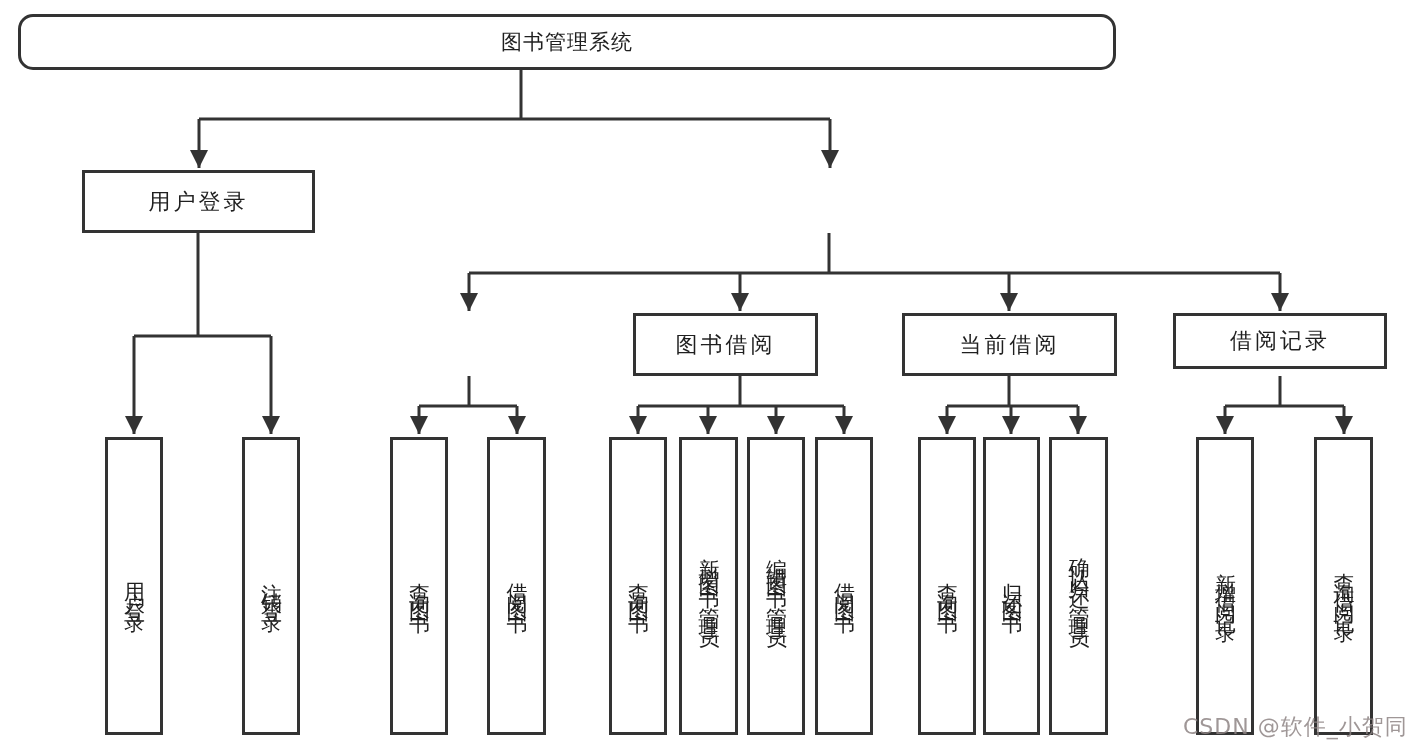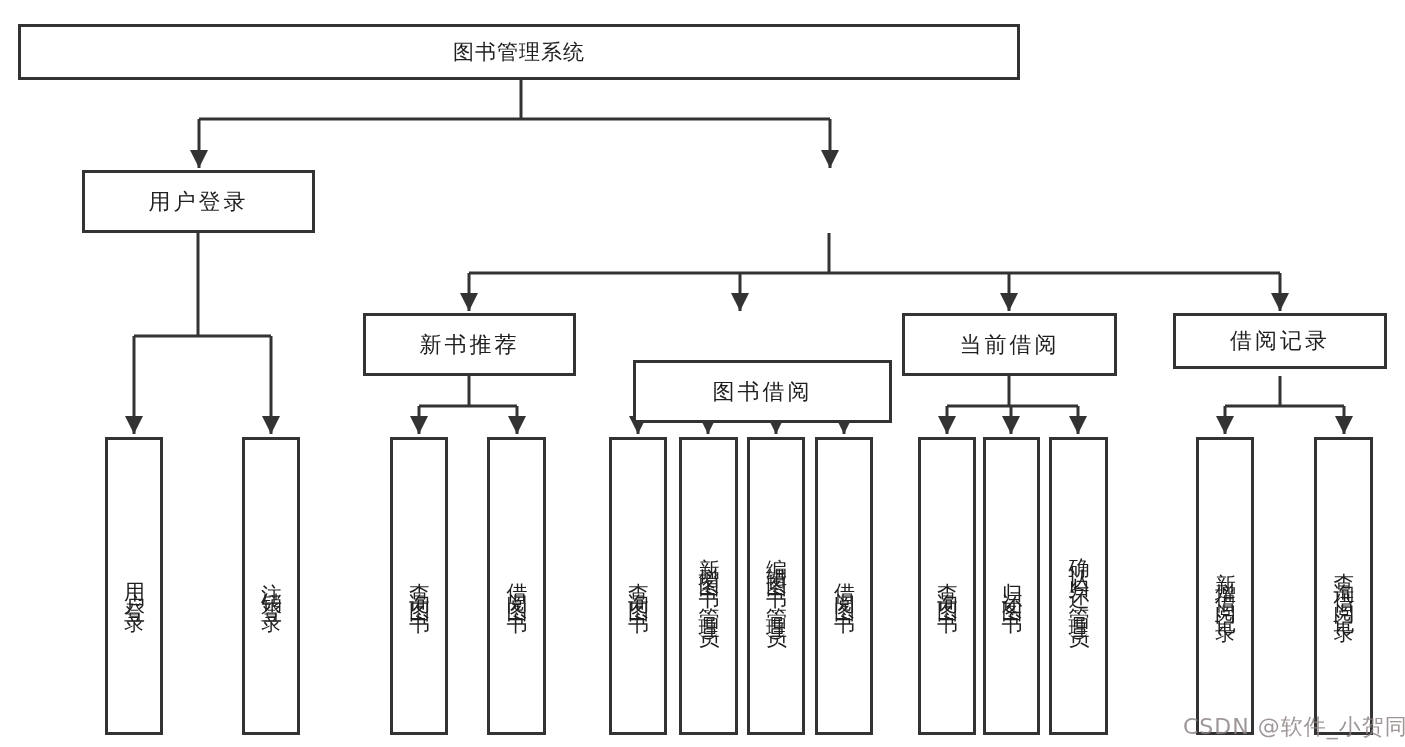--- a/index.html
+++ b/index.html
@@ -75,32 +75,29 @@
     </g>
 
     <g>
       <path d="M1280 376 V406"></path>
       <path d="M1225 406 H1344"></path>
       <path d="M1225 406 V434" marker-end="url(#arrow)"></path>
       <path d="M1344 406 V434" marker-end="url(#arrow)"></path>
     </g>
   </svg>
 
-  <div class="box h-box root-box" style="left:18px;top:24px;width:1002px;height:56px;">
+  <div class="box h-box root-box" style="left:18px;top:14px;width:1098px;height:56px;border-radius:15px;">
     <span>图书管理系统</span>
   </div>
 
   <div class="box h-box" style="left:82px;top:170px;width:233px;height:63px;">
     <span>用户登录</span>
   </div>
 
-  <div class="box h-box" style="left:363px;top:313px;width:213px;height:63px;">
-    <span>新书推荐</span>
-  </div>
-  <div class="box h-box" style="left:633px;top:313px;width:259px;height:63px;margin-top:47px;">
+  <div class="box h-box" style="left:633px;top:313px;width:185px;height:63px;">
     <span>图书借阅</span>
   </div>
   <div class="box h-box" style="left:902px;top:313px;width:215px;height:63px;">
     <span>当前借阅</span>
   </div>
   <div class="box h-box" style="left:1173px;top:313px;width:214px;height:56px;">
     <span>借阅记录</span>
   </div>
 
   <div class="box v-box" style="left:105px;top:437px;width:58px;height:298px;">

